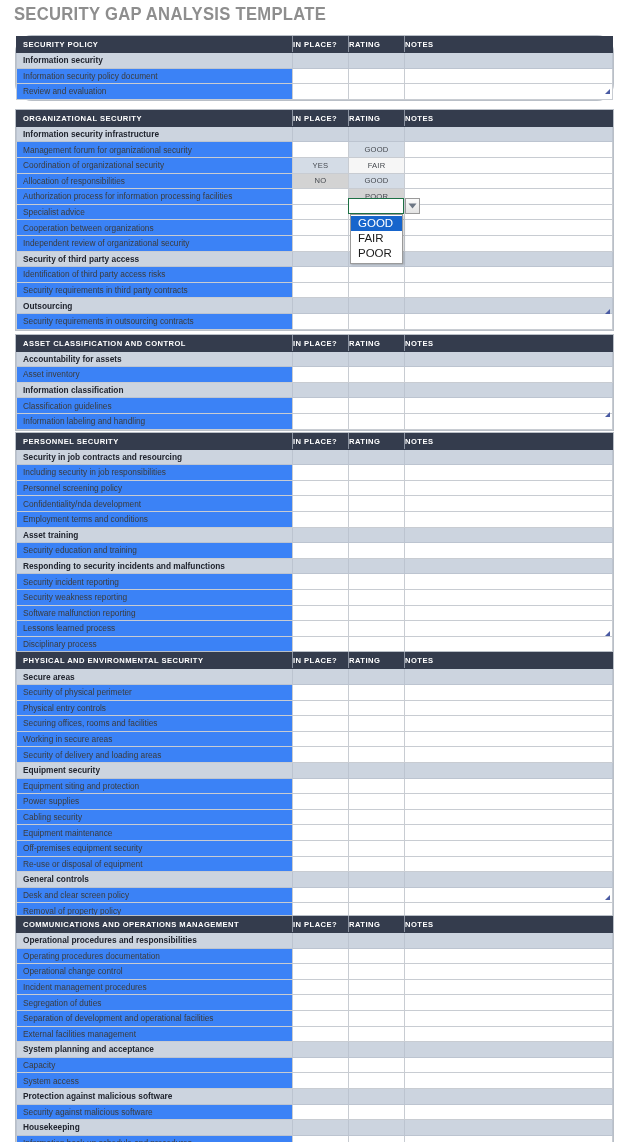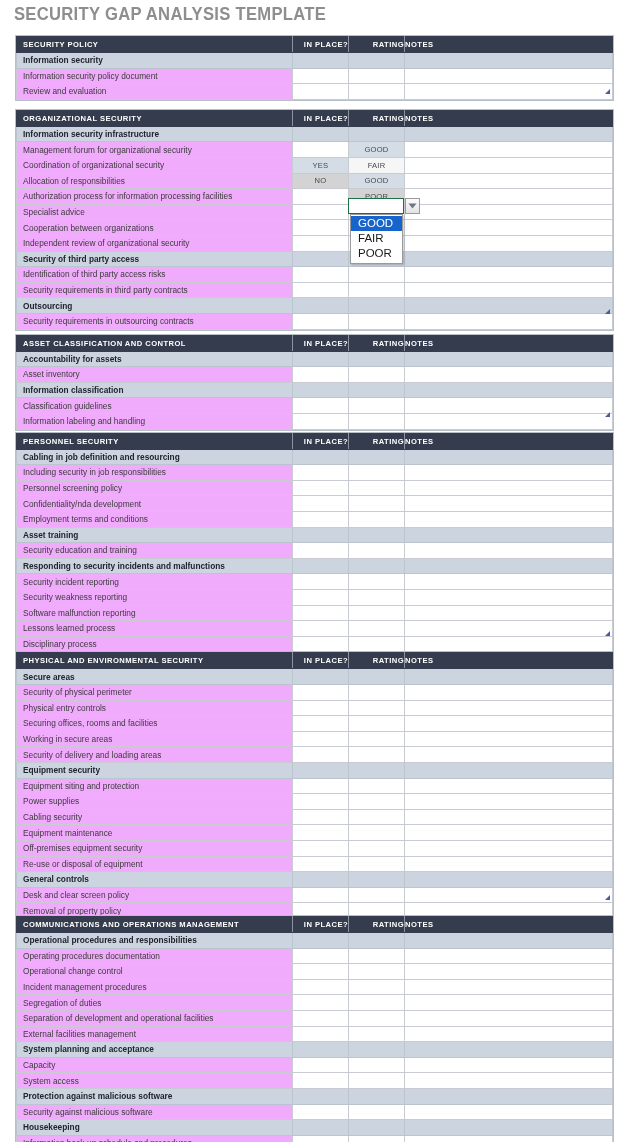--- a/index.html
+++ b/index.html
@@ -73,37 +73,37 @@
     font-size: 7.6px;
     font-weight: bold;
     letter-spacing: 0.45px;
     height: 15px;
     border: 1px solid #343c4d;
     border-right-color: #8b93a1;
   }
   .gap-table tr.hdr th:last-child { border-right-color: #343c4d; }
   .gap-table tr.hdr th.h-item   { padding-left: 6px; }
   .gap-table tr.hdr th.h-place,
-  .gap-table tr.hdr th.h-rating { text-align: right; }
+  .gap-table tr.hdr th.h-rating { text-align: left; }
   .gap-table tr.hdr th.h-notes  { }
 
   
   .gap-table tr.sub td {
     background: #ccd4df;
     color: #20242e;
     font-weight: bold;
     font-size: 8.3px;
     border-color: #bcc4d0;
   }
   .gap-table tr.sub td.t-item { padding-left: 6px; margin-left: 24px; }
 
   
   .gap-table tr.item td.t-item {
     padding-left: 6px;
-    background: #f0abfc;
+    background: #3b82f6;
   }
   .gap-table tr.item td.t-place,
   .gap-table tr.item td.t-rating {
     text-align: center;
     font-size: 7.6px;
     letter-spacing: 0.2px;
     color: #44484e;
     background: #ffffff;
   }
   .gap-table tr.item td.t-notes { background: #ffffff; }
@@ -170,21 +170,21 @@
 </style>
 </head>
 <body>
 
 <div id="page">
 
   <div class="page-title">SECURITY GAP ANALYSIS TEMPLATE</div>
 
   <div id="tables-root">
       <div class="table-wrap" style="left: 0px; top: 36px; width: 628px;">
-        <table class="gap-table" style="top: 0px;">
+        <table class="gap-table" style="top: 0px; border-radius: 16px;">
           <colgroup>
             <col class="c-item">
             <col class="c-place">
             <col class="c-rating">
             <col class="c-notes">
           </colgroup>
           <thead>
             <tr class="hdr">
               <th class="h-item">SECURITY POLICY</th>
               <th class="h-place">IN PLACE?</th>
@@ -376,21 +376,21 @@
           <thead>
             <tr class="hdr">
               <th class="h-item">PERSONNEL SECURITY</th>
               <th class="h-place">IN PLACE?</th>
               <th class="h-rating">RATING</th>
               <th class="h-notes">NOTES</th>
             </tr>
           </thead>
           <tbody>
             <tr class="sub">
-              <td class="t-item">Cabling in job definition and resourcing</td>
+              <td class="t-item">Security in job contracts and resourcing</td>
               <td class="t-place"></td>
               <td class="t-rating"></td>
               <td class="t-notes"></td>
             </tr>
             <tr class="item">
               <td class="t-item">Including security in job responsibilities</td>
               <td class="t-place"></td>
               <td class="t-rating"></td>
               <td class="t-notes"></td>
             </tr>

